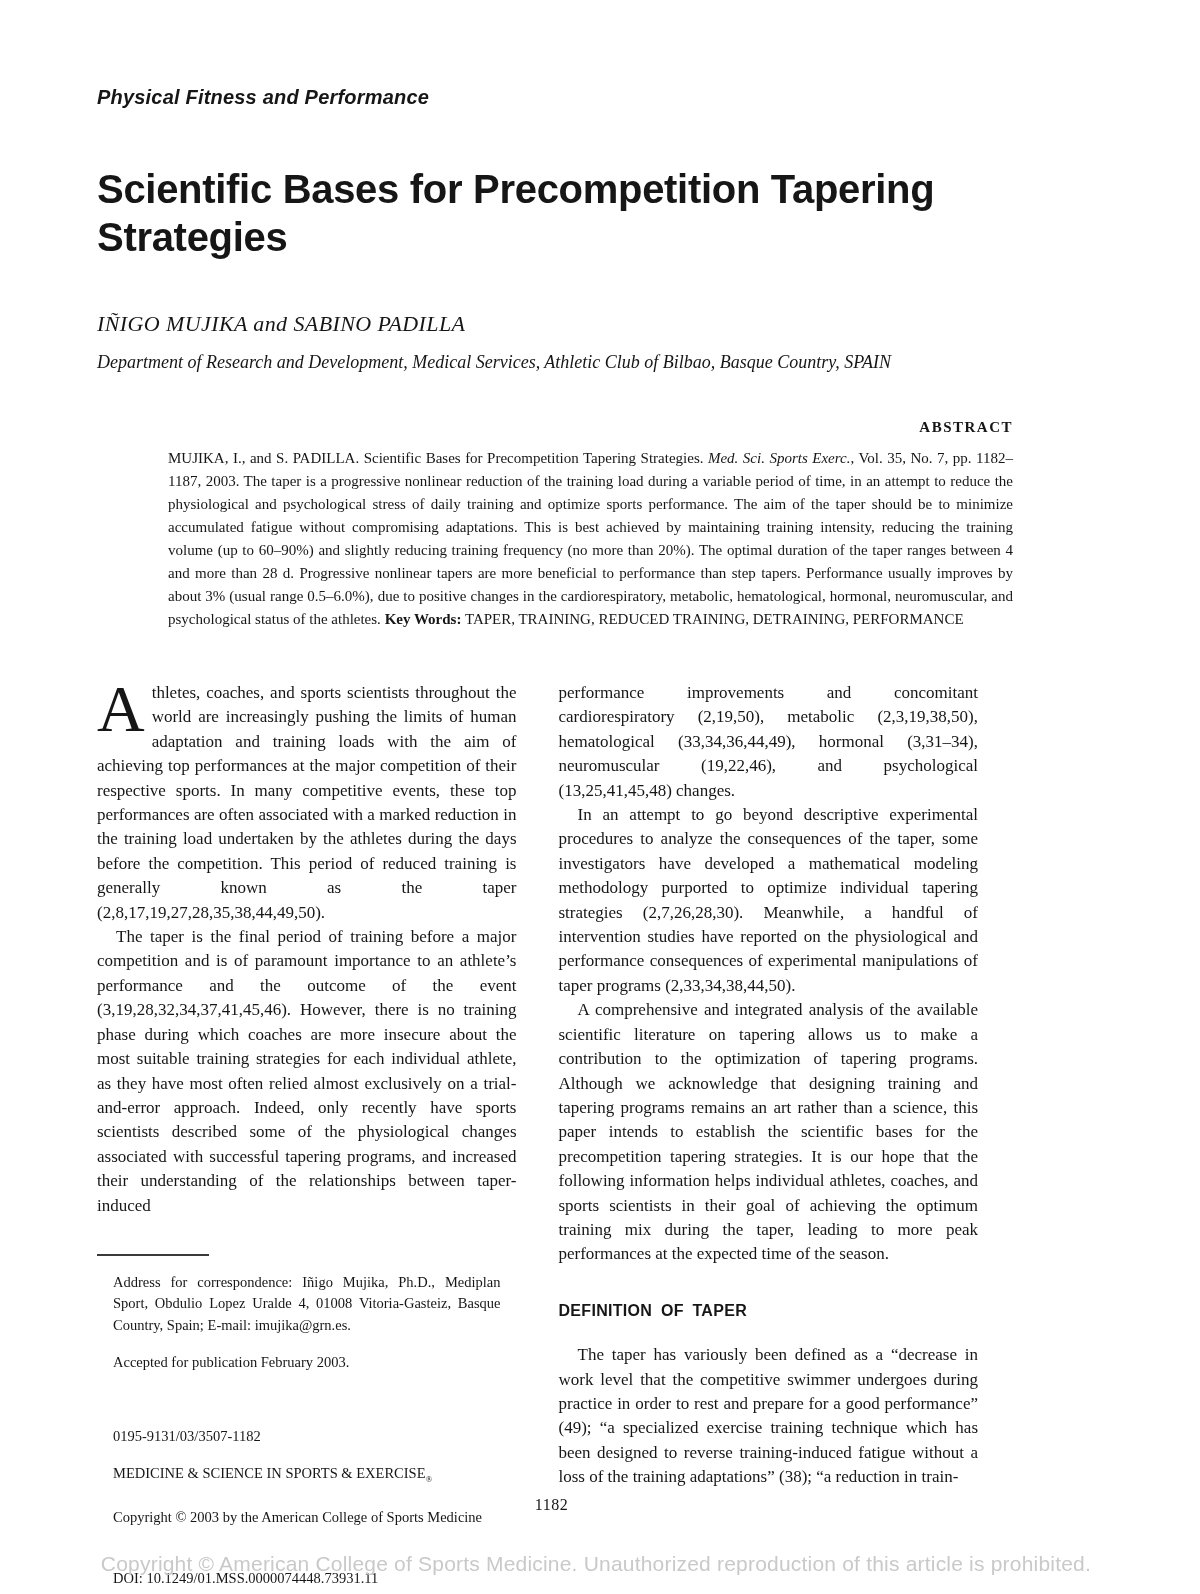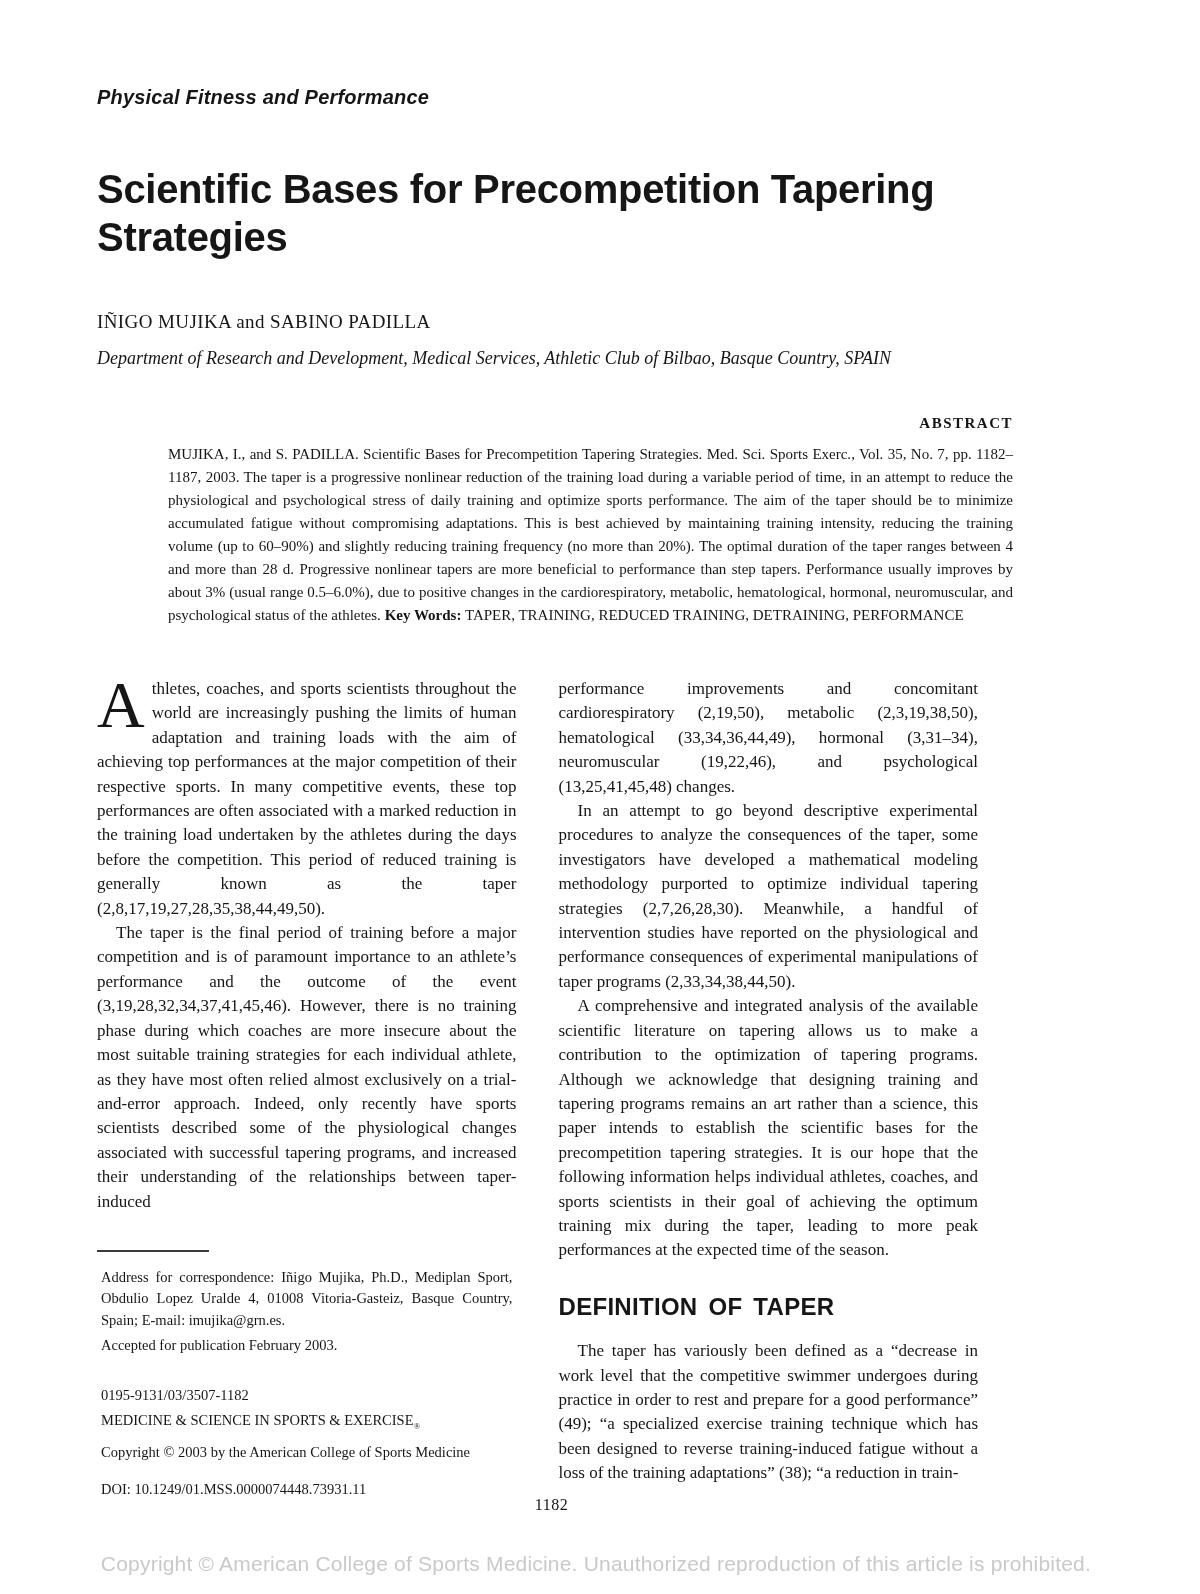--- a/index.html
+++ b/index.html
@@ -21,21 +21,21 @@
   .title {
     font-family:"Liberation Sans", sans-serif;
     font-weight:bold;
     font-size:40px; line-height:48px;
     letter-spacing:-0.3px;
     margin-top:56px;
     width:860px;
   }
   .authors {
     margin-top:50px;
-    font-size:19px; letter-spacing:0.4px;
+    font-size:22px; letter-spacing:0.4px;font-style:italic;
   }
   .affiliation {
     margin-top:15px;
     font-style:italic;
     font-size:18px;
   }
   .abstract {
     margin-top:46px;
     margin-left:71px;
     width:845px;
@@ -44,21 +44,21 @@
     text-align:right;
     font-weight:bold;
     font-size:15px;
     letter-spacing:1.5px;
   }
   .abstract-text {
     margin-top:11px;
     font-size:15px; line-height:23px;
     text-align:justify;
   }
-  .abstract-text .jrnl { }
+  .abstract-text .jrnl { font-style:italic; }
   .abstract-text .kw { font-weight:bold; }
   .columns {
     display:flex;
     gap:42px;
     margin-top:50px;
   }
   .col {
     width:474px;
     font-size:17px; line-height:24.4px;
     text-align:justify;
@@ -72,32 +72,32 @@
   }
   .footnote {
     margin-top:36px;
     font-size:14.5px; line-height:21.5px;
   }
   .footnote-rule {
     width:112px; height:0;
     border-top:2px solid #3a3a3a;
     margin-bottom:15px;
   }
-  .footnote p { margin:4px; text-align:justify; }
+  .footnote p { margin:16px; text-align:justify; }
   .footnote p.nojust { text-align:left; }
   .fn-gap { height:20px; }
   .fn-gap-sm { height:8px; }
   .regmark {
     font-size:9px;
     vertical-align:sub;
   }
   .section-heading {
     font-family:"Liberation Sans", sans-serif;
     font-weight:bold;
-    font-size:24px;
+    font-size:16px;
     letter-spacing:0.3px;
     word-spacing:4px;
     margin:32px 0 20px 0;
     text-align:left;
   }
   .page-number {
     position:absolute;
     bottom:80px; left:12px; right:0;
     text-align:center;
     font-size:16px;

